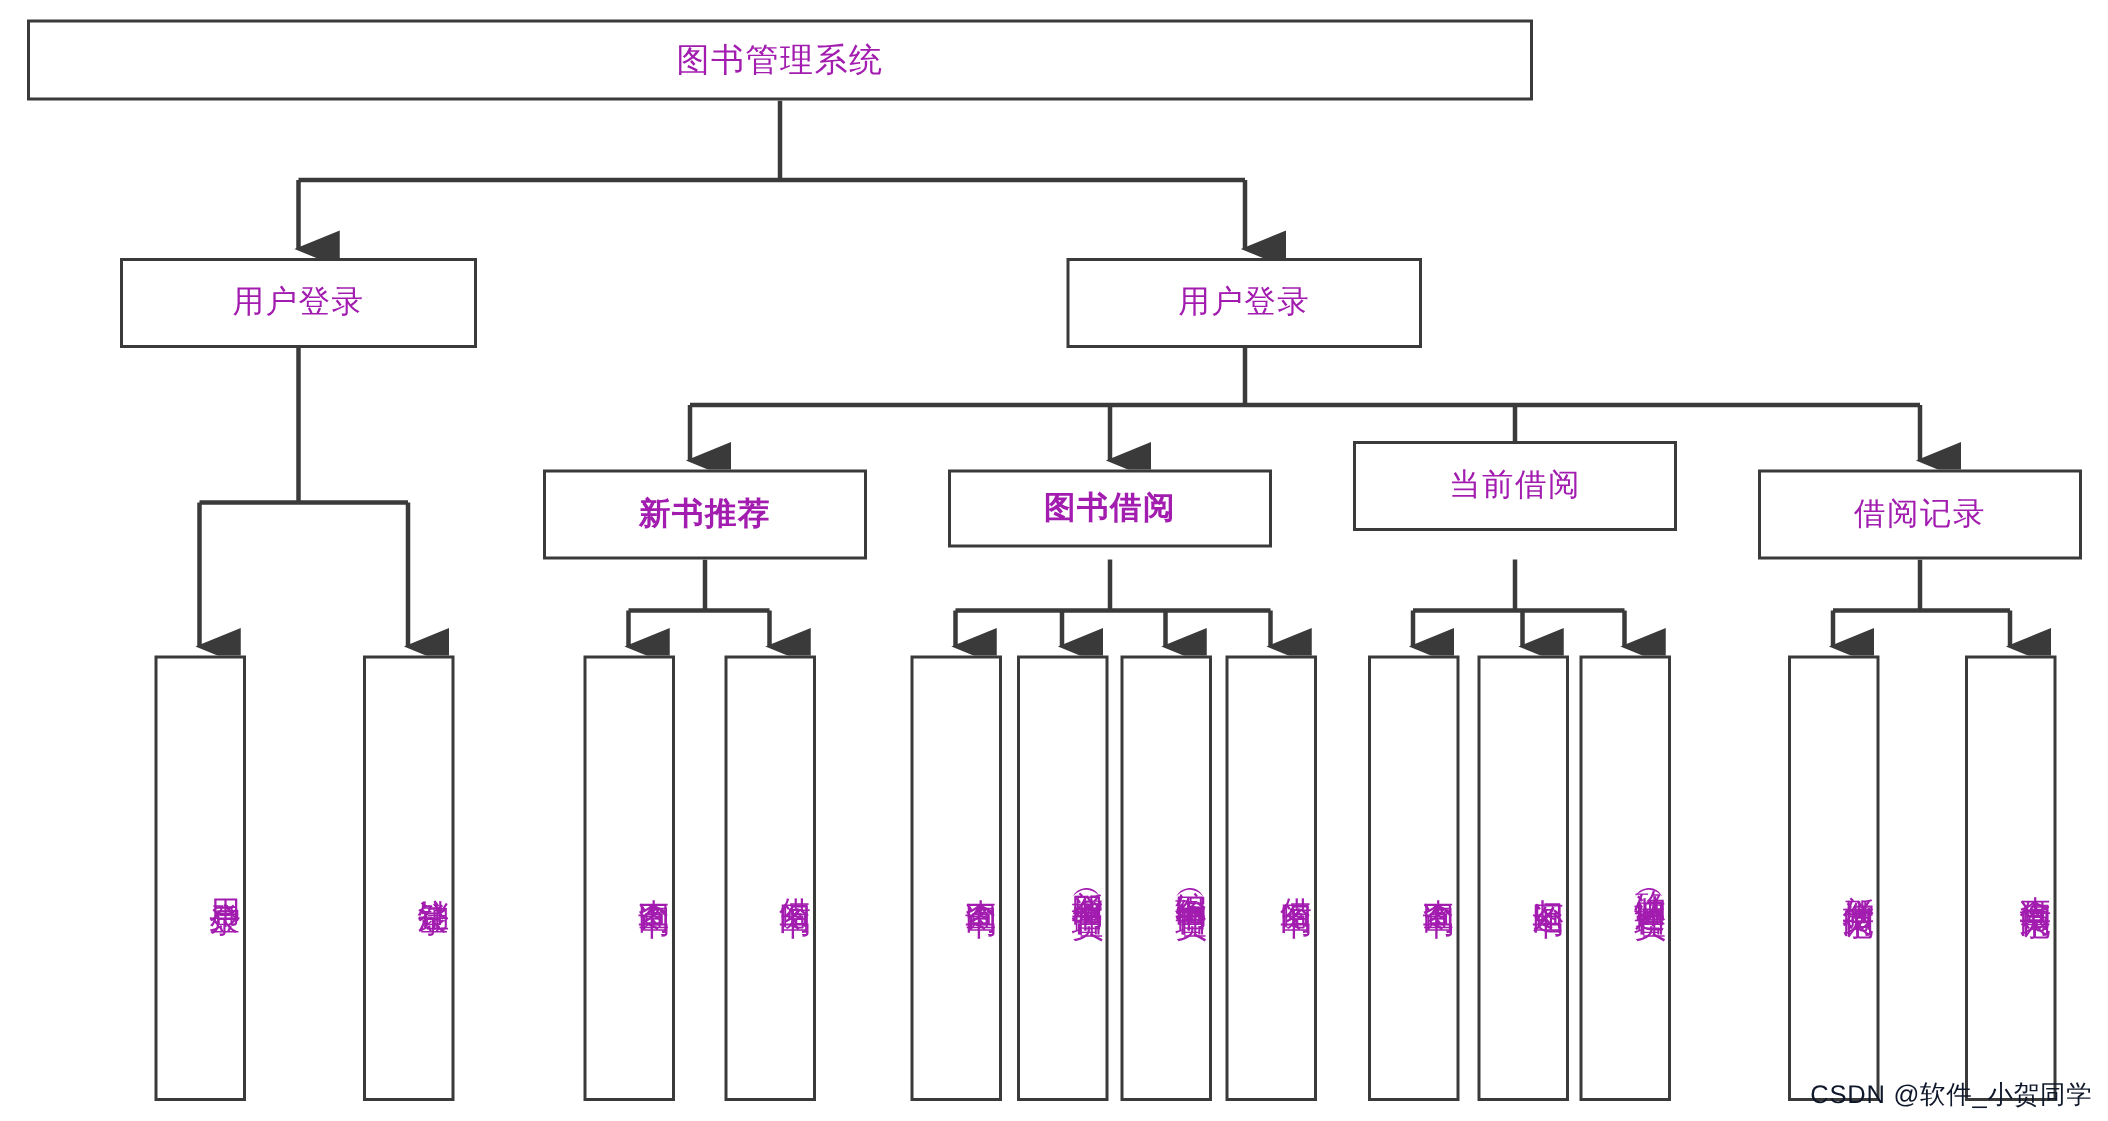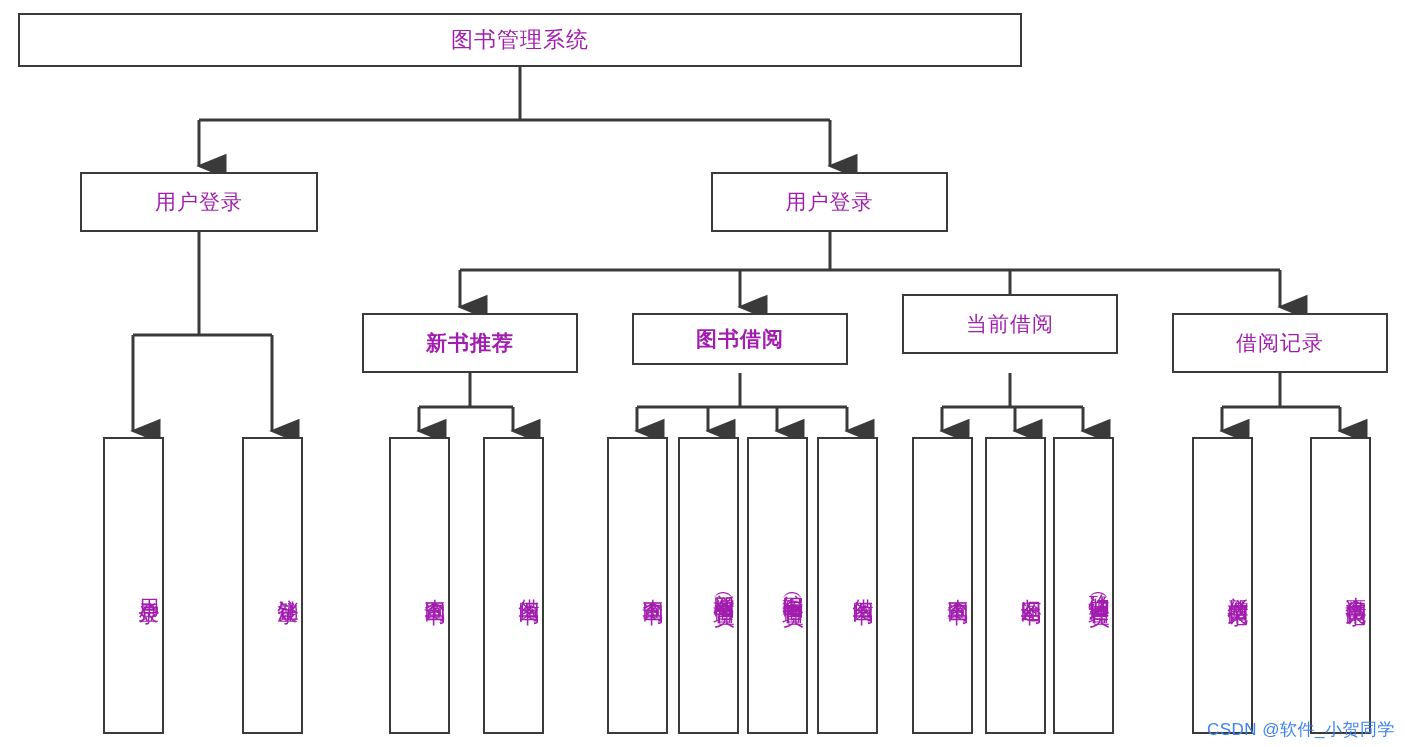--- a/index.html
+++ b/index.html
@@ -56,21 +56,21 @@
     text-orientation: upright;
   }
   .node.root {
     font-size: 22px;
   }
   .watermark {
     position: absolute;
     right: 10px;
     bottom: 6px;
     font-size: 17px;
-    color: #3b82f6;
+    color: #0f172a;
     letter-spacing: 0.5px;
     white-space: nowrap;
   }
 </style>
 </head>
 <body>
 
 <div id="canvas">
 
   <svg id="wires" viewBox="0 0 1405 747" xmlns="http://www.w3.org/2000/svg">

